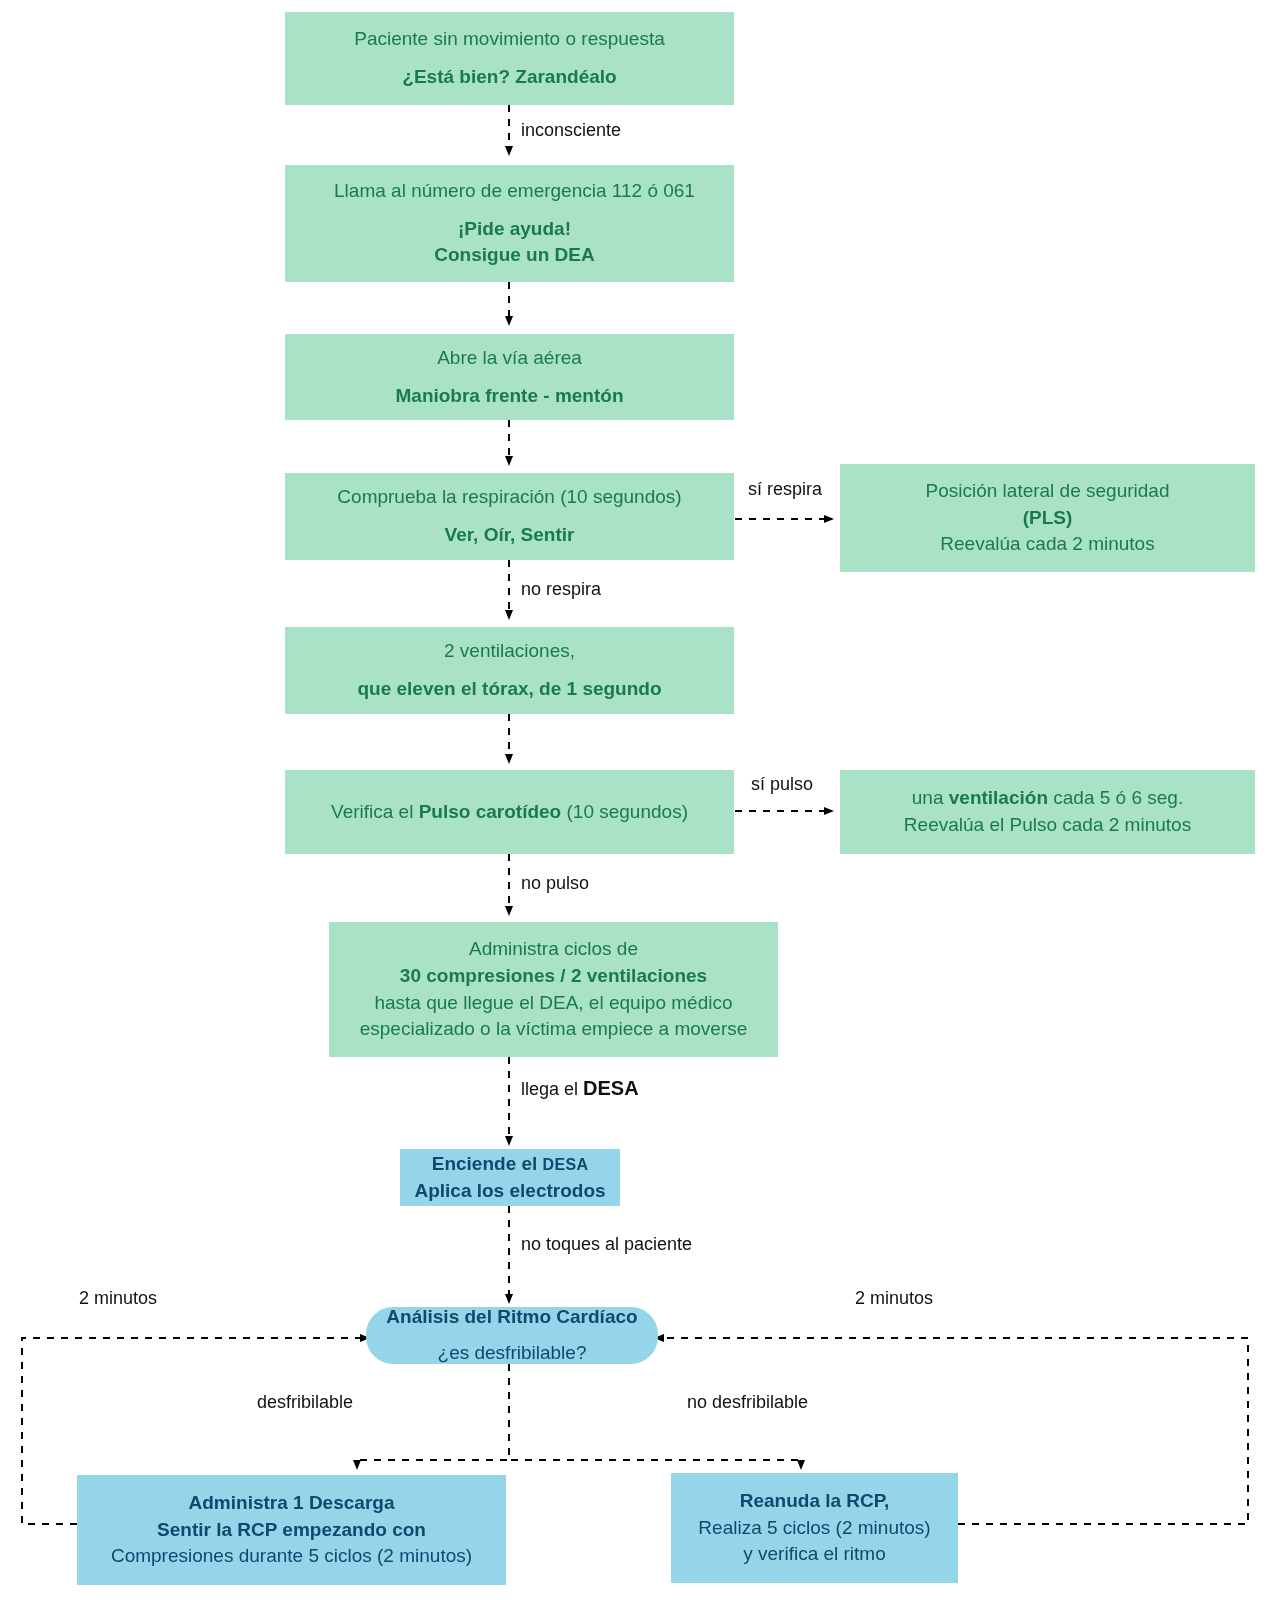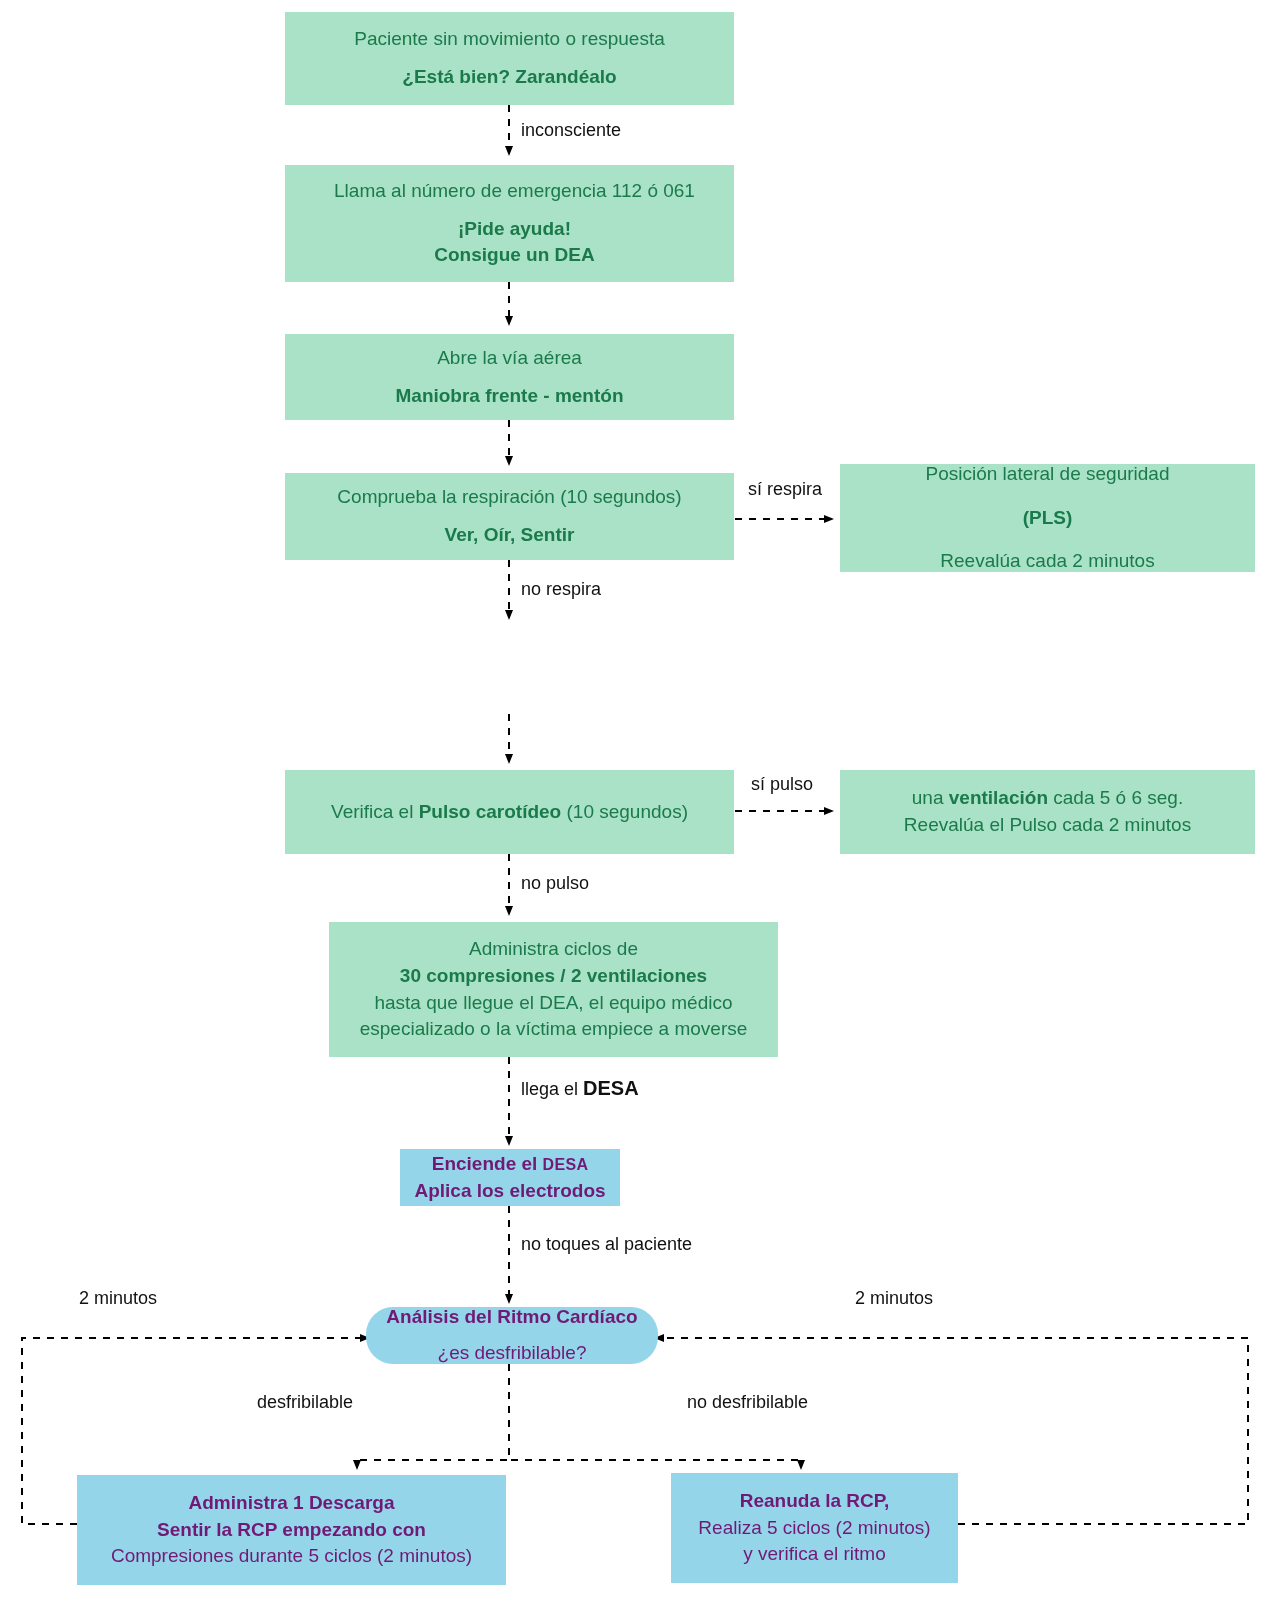--- a/index.html
+++ b/index.html
@@ -36,21 +36,21 @@
     text-align: left;
     line-height: 1.42;
   }
   .node.green {
     background: #a9e2c6;
     color: #1b7a4b;
     font-size: 19px;
   }
   .node.blue {
     background: #95d5ea;
-    color: #701a75;
+    color: #0c4a6e;
     font-size: 19px;
   }
   .node .ln { display: block; white-space: nowrap; }
   .node .ln.b { font-weight: bold; }
   .node .ln.sp { margin-top: 11px; }
   .node .ln.sp2 { margin-top: 9px; }
   .sc { font-size: 16px; font-weight: bold; letter-spacing: .3px; }
   .edge-label {
     position: absolute;
     font-size: 18px;
@@ -105,26 +105,30 @@
   <div class="node green" style="left:285px; top:334px; width:449px; height:86px;">
     <span class="ln">Abre la vía aérea</span>
     <span class="ln b sp">Maniobra frente - mentón</span>
   </div>
 
   <div class="node green" style="left:285px; top:473px; width:449px; height:87px;">
     <span class="ln">Comprueba la respiración (10 segundos)</span>
     <span class="ln b sp">Ver, Oír, Sentir</span>
   </div>
 
-  <div class="node green" style="left:840px; top:464px; width:415px; height:108px;gap:17px;">
+  <div class="node green" style="left:840px; top:464px; width:415px; height:108px;">
     <span class="ln">Posición lateral de seguridad</span>
     <span class="ln b">(PLS)</span>
     <span class="ln">Reevalúa cada 2 minutos</span>
   </div>
 
+  <div class="node green" style="left:285px; top:627px; width:449px; height:87px;">
+    <span class="ln">2 ventilaciones,</span>
+    <span class="ln b sp">que eleven el tórax, de 1 segundo</span>
+  </div>
 
   <div class="node green" style="left:285px; top:770px; width:449px; height:84px;">
     <span class="ln">Verifica el <b>Pulso carotídeo</b> (10 segundos)</span>
   </div>
 
   <div class="node green" style="left:840px; top:770px; width:415px; height:84px;">
     <span class="ln">una <b>ventilación</b> cada 5 ó 6 seg.</span>
     <span class="ln">Reevalúa el Pulso cada 2 minutos</span>
   </div>
 

